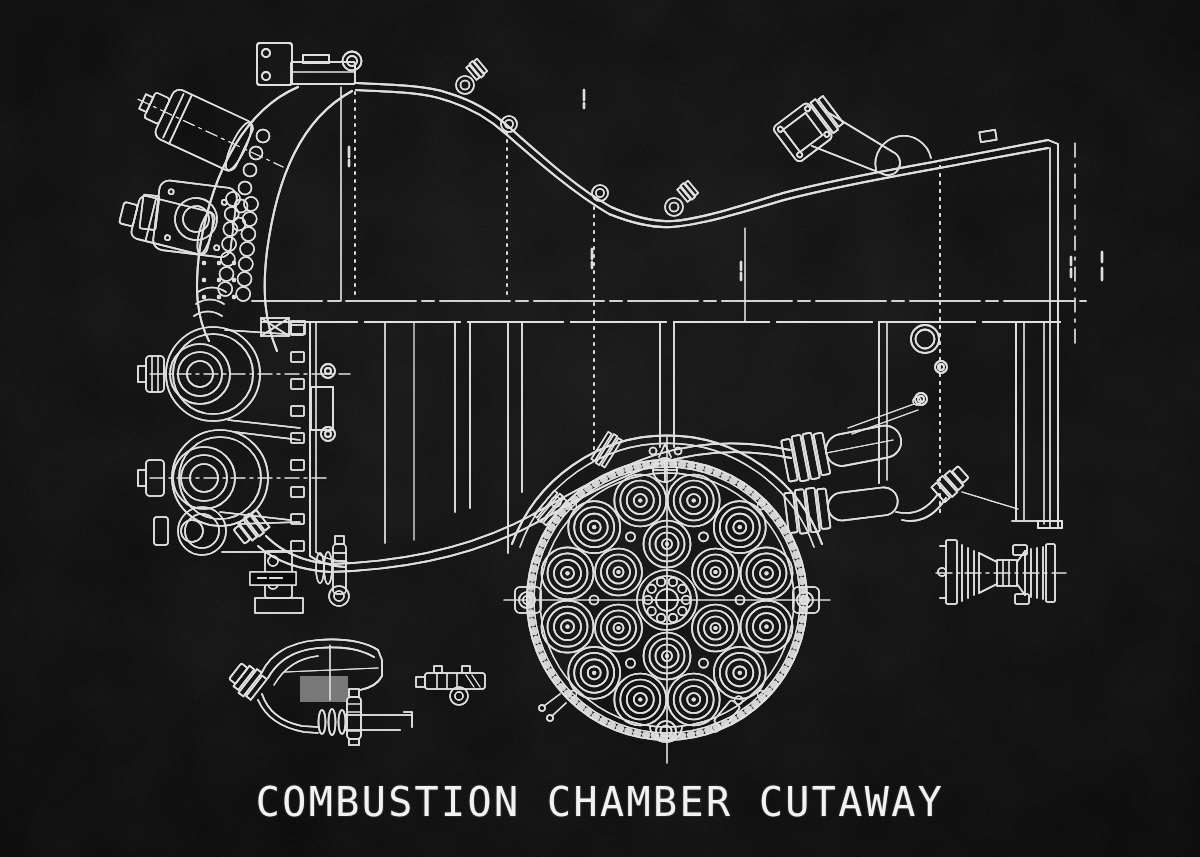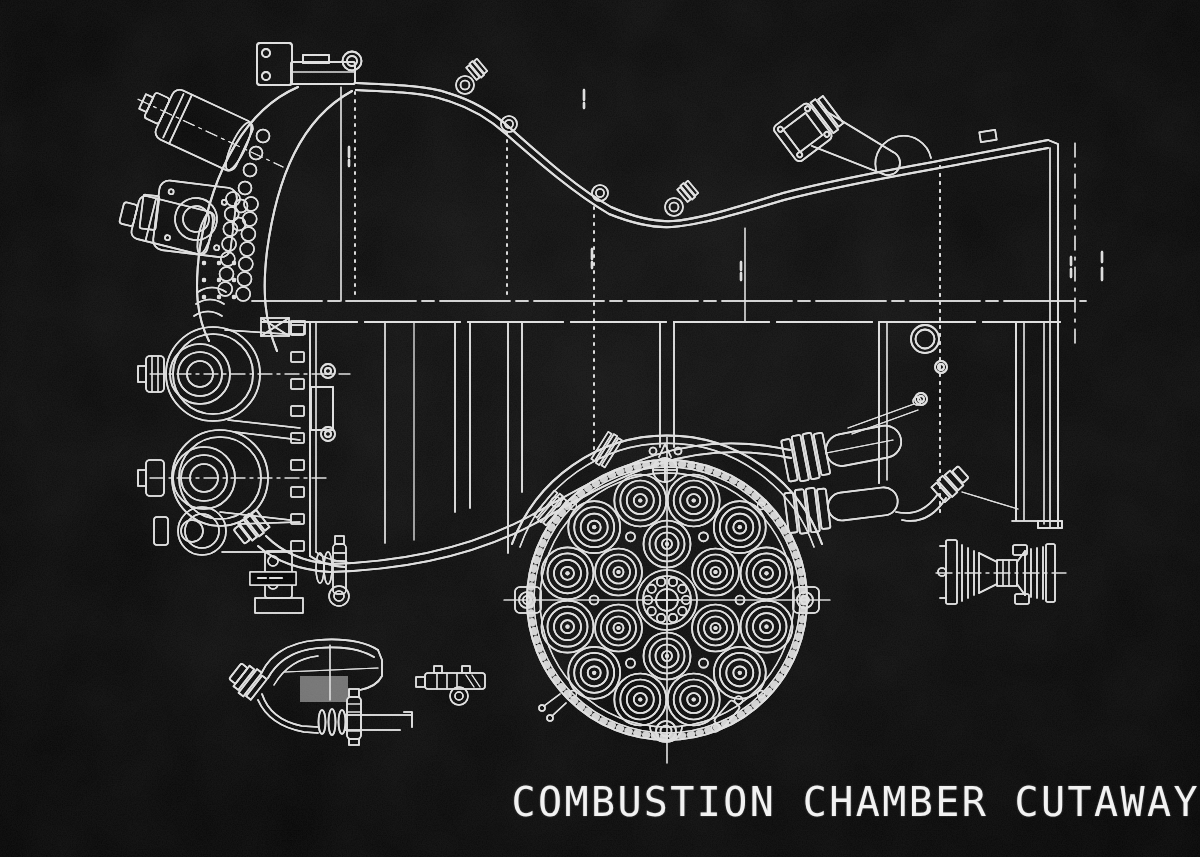--- a/index.html
+++ b/index.html
@@ -11,21 +11,21 @@
   body{
     width:1200px;height:857px;
     background:var(--background);
     overflow:hidden;position:relative;
     font-family:"DejaVu Sans Mono","Liberation Mono",monospace;
   }
   .stage{position:absolute;inset:0;}
   svg.blueprint{position:absolute;left:0;top:0;width:1200px;height:857px;display:block;}
   .poster-title{
     position:absolute;left:0;right:0;top:779px;
-    text-align:right;
+    text-align:center;
     color:var(--title);
     font-size:40px;
     letter-spacing:2.4px;
     font-weight:400;
     text-shadow:0 0 2px rgba(255,255,255,.35);
     white-space:nowrap;
     user-select:none;
   }
 </style>
 </head>

